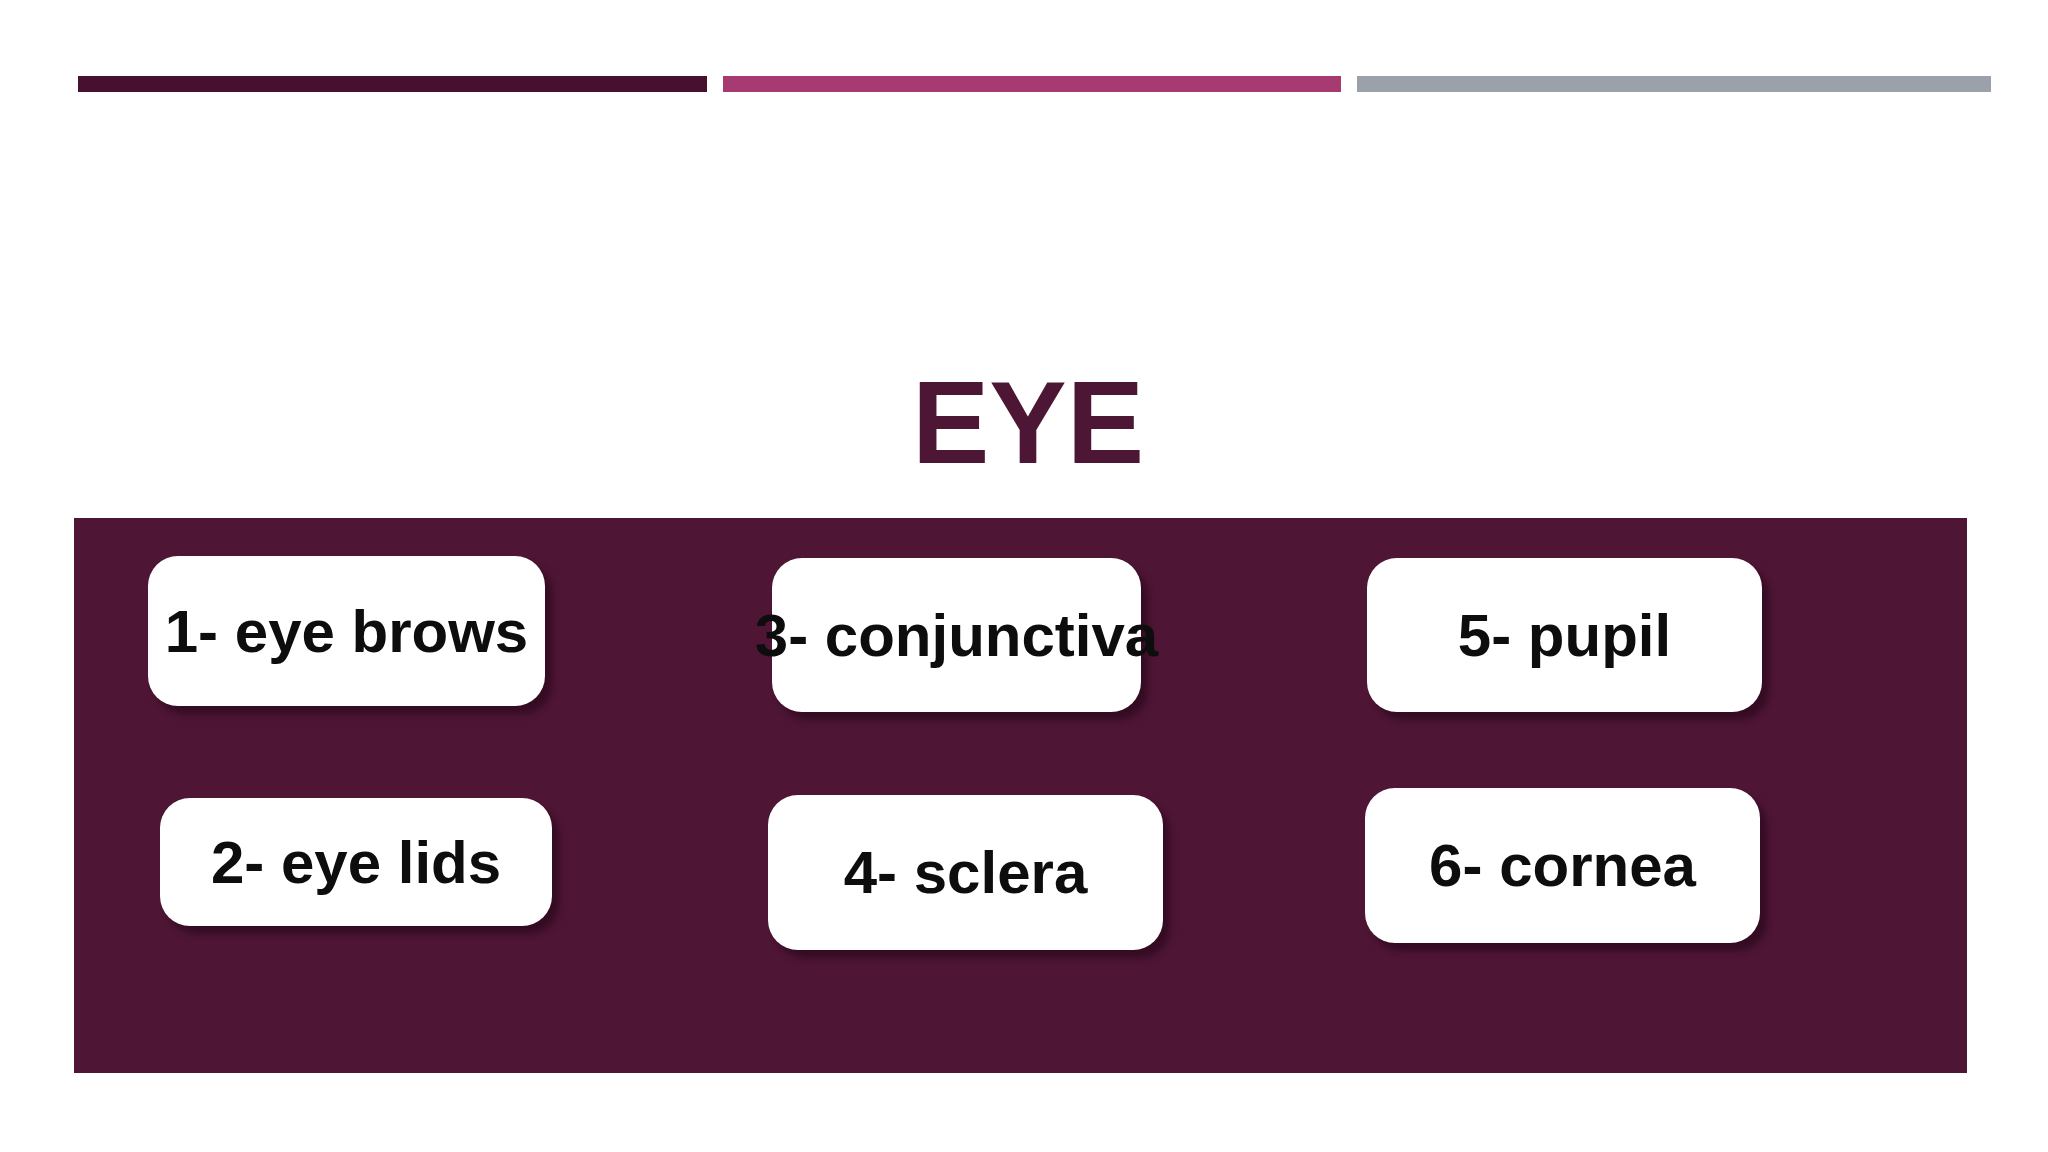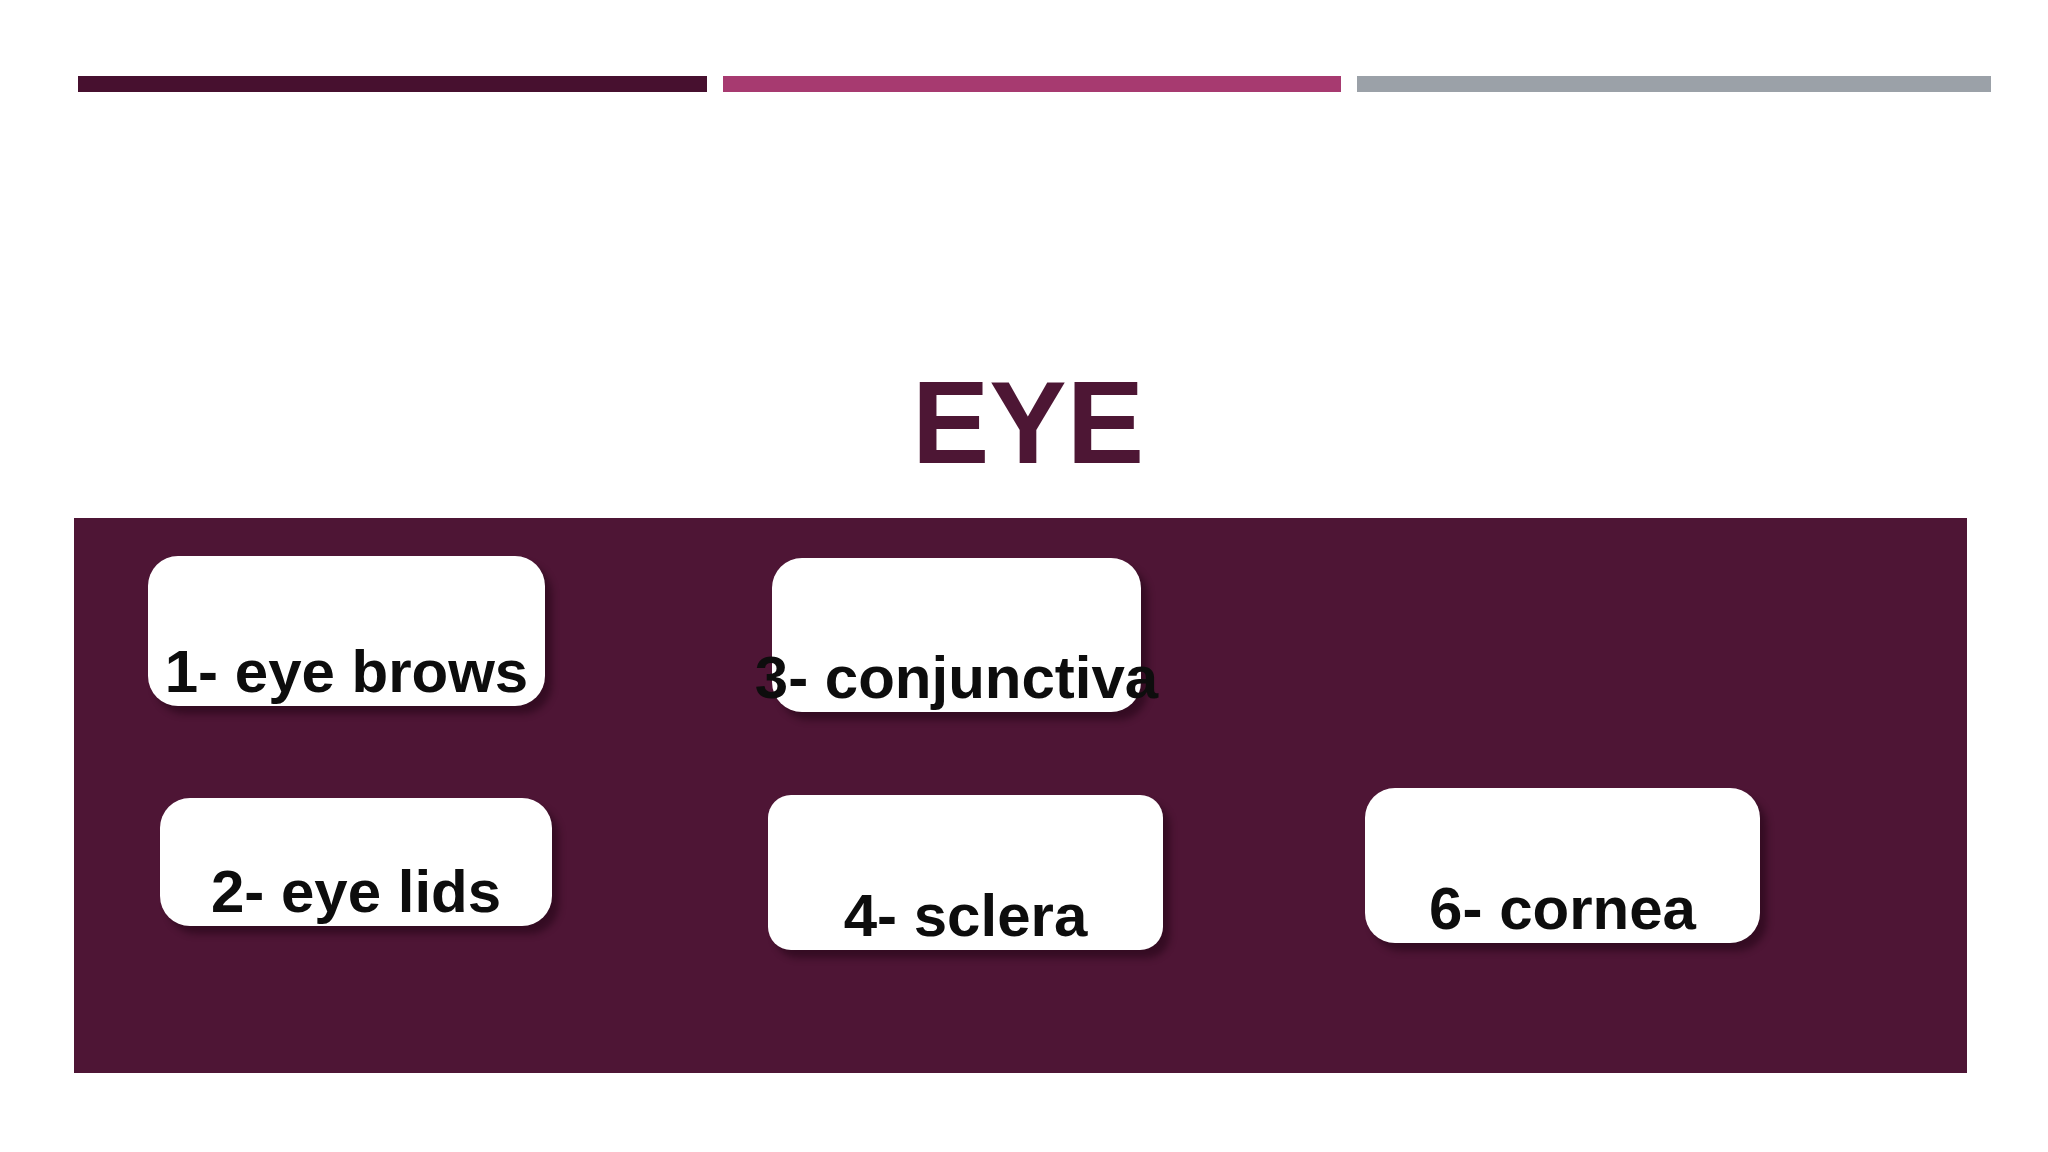--- a/index.html
+++ b/index.html
@@ -43,32 +43,32 @@
     width: 1893px;
     height: 555px;
   }
 
   .label-box {
     position: absolute;
     background: #ffffff;
     border-radius: 30px;
     box-shadow: 7px 8px 7px rgba(22, 3, 14, 0.45);
     display: flex;
-    align-items: flex-end;
+    align-items: center;
     justify-content: center;
     font-size: 60px;
     font-weight: 600;
     color: #0d0d0d;
     white-space: nowrap;
   }
   .label-box.pos-1 { left: 74px;   top: 38px;  width: 397px; height: 150px; }
   .label-box.pos-3 { left: 698px;  top: 40px;  width: 369px; height: 154px; }
   .label-box.pos-5 { left: 1293px; top: 40px;  width: 395px; height: 154px; }
   .label-box.pos-2 { left: 86px;   top: 280px; width: 392px; height: 128px; }
-  .label-box.pos-4 { left: 694px;  top: 277px; width: 395px; height: 155px; border-radius: 23px; }
+  .label-box.pos-4 { left: 694px;  top: 277px; width: 395px; height: 155px; }
   .label-box.pos-6 { left: 1291px; top: 270px; width: 395px; height: 155px; }
 </style>
 </head>
 <body>
 
 <div class="top-bar bar-left" style="background-color: rgb(71, 16, 47);"></div>
 
 <div class="top-bar bar-middle" style="background-color: rgb(167, 58, 112);"></div>
 
 <div class="top-bar bar-right" style="background-color: rgb(155, 161, 168);"></div>
@@ -78,20 +78,23 @@
 <div class="content-panel" style="background-color: rgb(78, 21, 53);">
 
   <div class="label-box pos-1">
     <span>1- eye brows</span>
   </div>
 
   <div class="label-box pos-3">
     <span>3- conjunctiva</span>
   </div>
 
+  <div class="label-box pos-5">
+    <span>5- pupil</span>
+  </div>
 
   <div class="label-box pos-2">
     <span>2- eye lids</span>
   </div>
 
   <div class="label-box pos-4">
     <span>4- sclera</span>
   </div>
 
   <div class="label-box pos-6">

